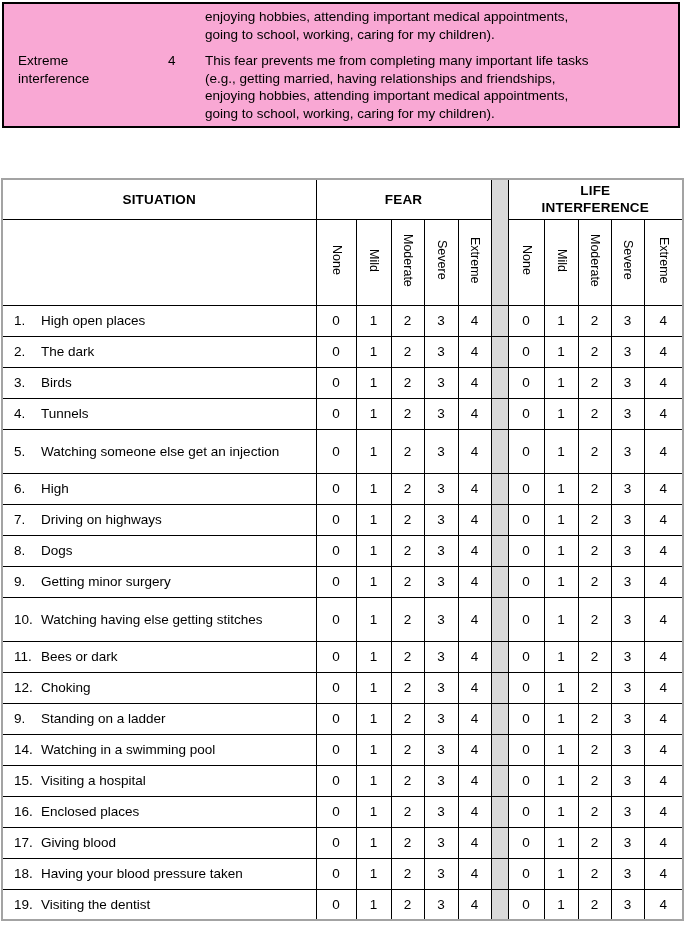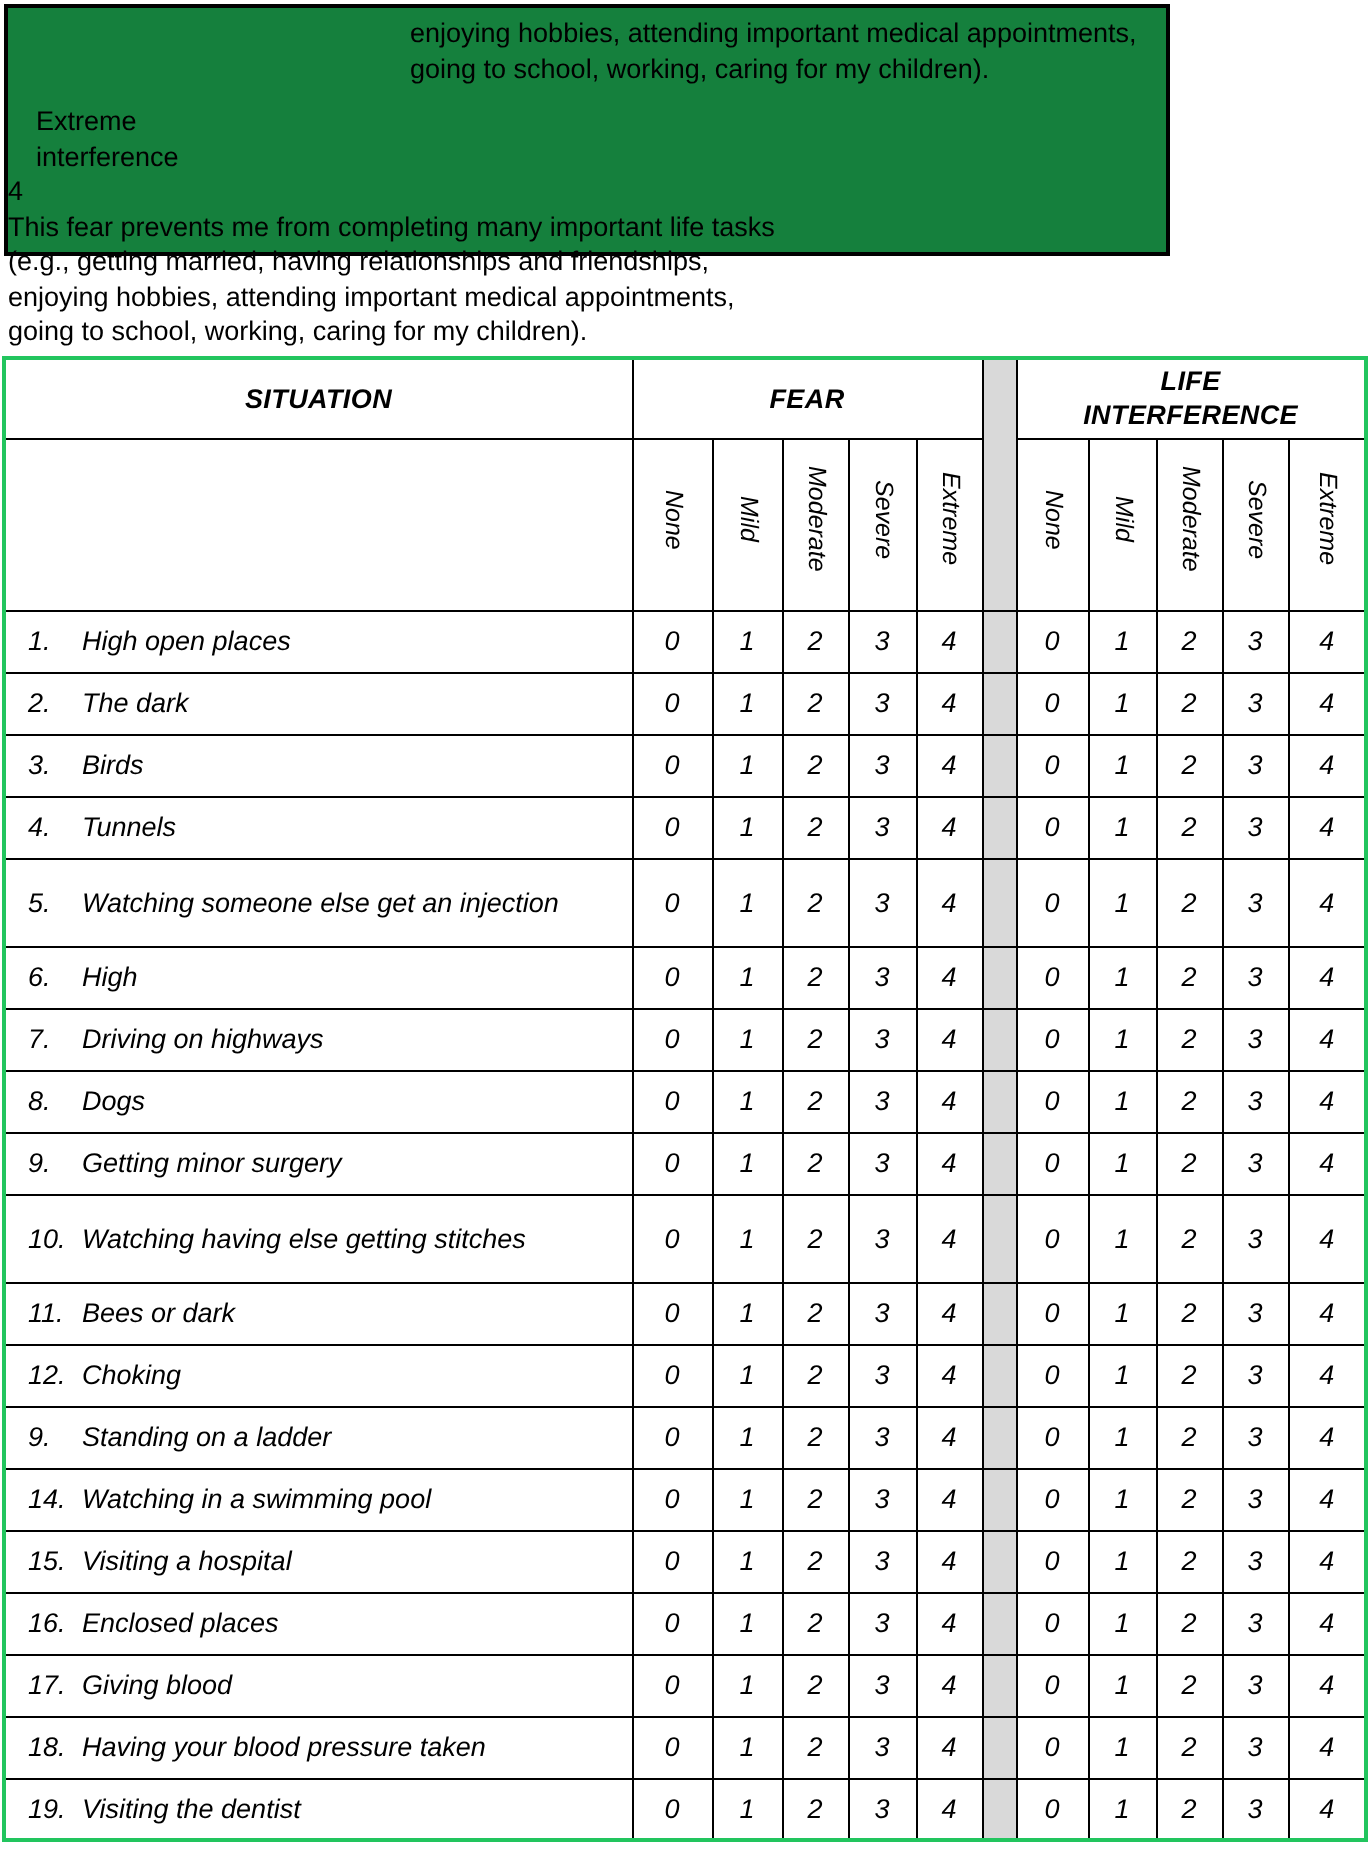--- a/index.html
+++ b/index.html
@@ -9,39 +9,38 @@
     background: #ffffff;
     font-family: "Liberation Sans", sans-serif;
     color: #000000;
     -webkit-font-smoothing: antialiased;
   }
   .page { position: relative; width: 685px; height: 929px; overflow: hidden; }
 
   
   .def-box {
     position: absolute; top: 2px; left: 2px;
-    width: 583px; height: 126px;
+    width: 678px; height: 126px;
     border: 2px solid #000;
     padding-top: 4px;
     font-size: 13.5px; line-height: 17.5px;
-    background: #15803d;
+    background: #f9a8d4;
   }
   .def-row { display: flex; }
   .def-label { width: 164px; padding-left: 14px; padding-right: 62px; }
   .def-value { width: 37px; }
   .def-desc div { white-space: nowrap; }
-  .def-entry { margin-top: 9px; flex-direction: column; }
+  .def-entry { margin-top: 9px; }
 
   
   .rating-table {
     position: absolute; top: 178px; left: 1px;
     width: 682px;
     border-collapse: collapse; table-layout: fixed;
-    border: 2px solid #22c55e;
-    font-style: italic;
+    border: 2px solid #a3a3a3;
   }
   .rating-table th, .rating-table td { border: 1px solid #000; padding: 0; }
   tr.h1 { height: 40px; }
   tr.h2 { height: 86px; }
   tr.h1 th { font-size: 13.5px; font-weight: bold; text-align: center; vertical-align: middle; letter-spacing: 0.2px; }
   .life-head { max-width: 128px; margin: 0 auto; line-height: 17px; }
   th.rot { vertical-align: middle; text-align: center; font-weight: normal; }
   th.rot span { writing-mode: vertical-rl; text-orientation: mixed; font-size: 12.5px; line-height: 1.1; display: inline-block; }
   .sep-col { background: #d9d9d9; }
   tbody tr { height: 31px; }

